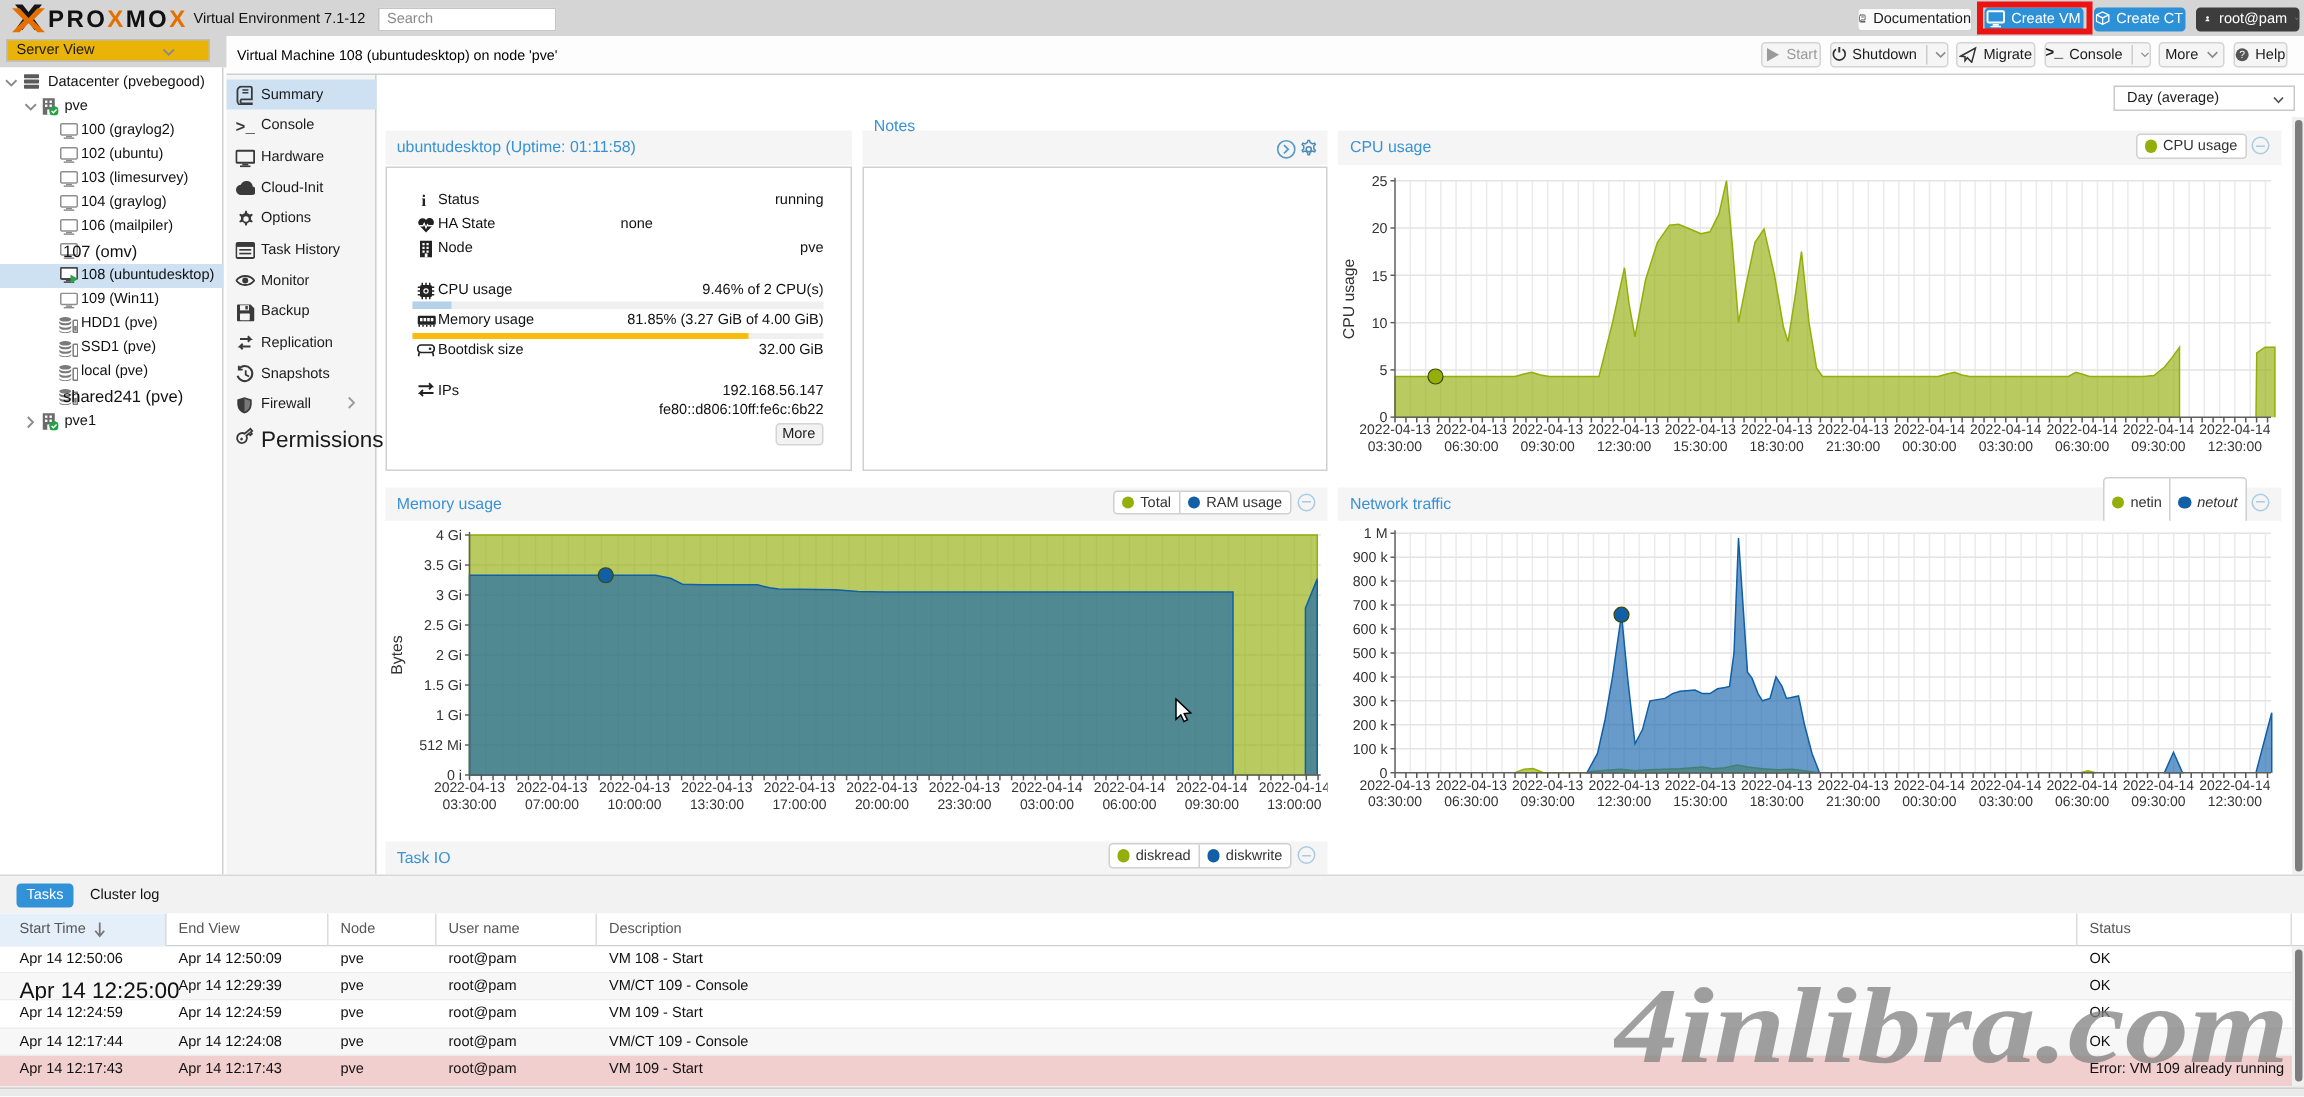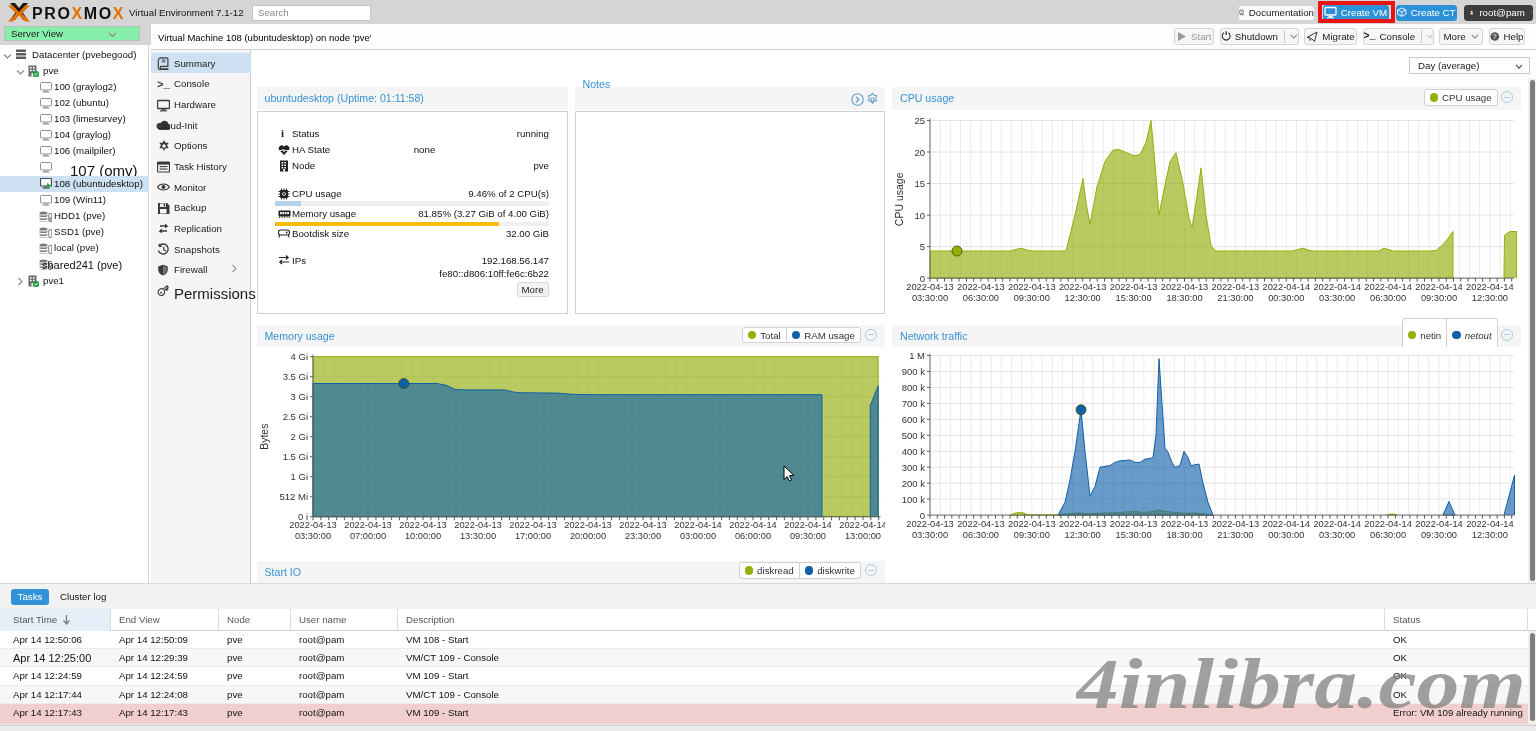--- a/index.html
+++ b/index.html
@@ -37,21 +37,21 @@
       <path d="M0.8 3.3 L6 5.8 L11.2 3.3 M6 5.8 L6 11.2" stroke="#fff" stroke-width="1.1" fill="none"></path>
     </svg>Create CT</div>
 <div class="tbtn" style="left:1464px;top:4.5px;width:69px;height:16px;background:#3d3d3d;border-color:#3d3d3d;color:#fff;font-size:9.7px;justify-content:flex-start;padding-left:5px"><svg width="12" height="13" viewBox="0 0 12 13" style="margin-right:6px">
       <circle cx="6" cy="3.8" r="3.1" fill="#fff"></circle>
       <path d="M0.8 12.5 a5.2 4.8 0 0 1 10.4 0 z" fill="#fff"></path>
     </svg>root@pam <svg style="margin-left:5px" width="8" height="5" viewBox="0 0 8 5">
       <path d="M0.8 0.8 L4 4 L7.2 0.8" stroke="#ddd" stroke-width="1.1" fill="none"></path>
     </svg></div>
 <div class="abs" style="left:151px;top:24px;width:1385px;height:26px;background:#fdfdfd;border-bottom:1px solid #d0d0d0"></div>
 <div class="abs" style="left:0;top:24px;width:151px;height:21px;background:#d5d5d5"></div>
-<div class="abs" style="left:4px;top:25.5px;width:136px;height:15.5px;background:#86efac;border:1px solid #bdbdbd;font-size:9.7px;color:#1a1a1a;line-height:14px;padding-left:6px">Server View<svg style="position:absolute;right:22px;top:5px" width="9" height="6" viewBox="0 0 9 6">
+<div class="abs" style="left:4px;top:25.5px;width:136px;height:15.5px;background:#eab308;border:1px solid #bdbdbd;font-size:9.7px;color:#1a1a1a;line-height:14px;padding-left:6px">Server View<svg style="position:absolute;right:22px;top:5px" width="9" height="6" viewBox="0 0 9 6">
       <path d="M1 1 L4.5 4.5 L8 1" stroke="#8a8a8a" stroke-width="1.2" fill="none"></path>
     </svg></div>
 <div class="abs" style="left:158px;top:32px;font-size:9.5px;color:#000">Virtual Machine 108 (ubuntudesktop) on node 'pve'</div>
 <div class="tbtn" style="left:1173.5px;top:28.4px;width:40.5px;height:16.2px;color:#9a9a9a"><svg width="11" height="11" viewBox="0 0 11 11" style="margin-right:4px">
       <path d="M2 1 L10 5.5 L2 10 Z" fill="#9a9a9a"></path>
     </svg>Start</div>
 <div class="tbtn" style="left:1219.5px;top:28.4px;width:79px;height:16.2px"><svg width="11" height="12" viewBox="0 0 11 12" style="margin-right:4px">
       <path d="M5.5 1 L5.5 5" stroke="#333" stroke-width="1.4"></path>
       <path d="M3.2 2.6 a4.2 4.2 0 1 0 4.6 0" stroke="#333" stroke-width="1.2" fill="none"></path>
     </svg>Shutdown<span style="margin-left:6px;border-left:1px solid #ccc;height:13px"></span><svg style="margin-left:5px" width="8" height="5" viewBox="0 0 8 5">
@@ -122,21 +122,21 @@
       <rect x="0.5" y="0.5" width="11" height="7.5" rx="0.8" fill="#fff" stroke="#8f8f8f" stroke-width="1"></rect>
       <rect x="4" y="8.6" width="4" height="1" fill="#8f8f8f"></rect>
       <rect x="2.5" y="9.6" width="7" height="1" fill="#8f8f8f"></rect>
     </svg></div>
 <div class="abs" style="left:54px;top:145.4px;font-size:9.7px;color:#111">106 (mailpiler)</div>
 <div class="abs" style="left:40px;top:162.3px"><svg width="12" height="11" viewBox="0 0 12 11" style="">
       <rect x="0.5" y="0.5" width="11" height="7.5" rx="0.8" fill="#fff" stroke="#8f8f8f" stroke-width="1"></rect>
       <rect x="4" y="8.6" width="4" height="1" fill="#8f8f8f"></rect>
       <rect x="2.5" y="9.6" width="7" height="1" fill="#8f8f8f"></rect>
     </svg></div>
-<div class="abs" style="left:70px;top:161.6px;font-size:15px;color:#111">107 (omv)</div>
+<div class="abs" style="left:42px;top:161.6px;font-size:11px;color:#111">107 (omv)</div>
 <div class="abs" style="left:0;top:175.9px;width:149px;height:16.2px;background:#cde1f2"></div>
 <div class="abs" style="left:40px;top:178.4px"><svg width="12" height="11" viewBox="0 0 12 11" style="">
       <rect x="0.5" y="0.5" width="11" height="7.5" rx="0.8" fill="#fff" stroke="#4a4a4a" stroke-width="1.2"></rect>
       <rect x="4" y="8.6" width="4" height="1" fill="#4a4a4a"></rect>
       <rect x="2.5" y="9.6" width="7" height="1" fill="#4a4a4a"></rect>
       <path d="M7 5 L12 8 L7 11 Z" fill="#2fa349"></path>
     </svg></div>
 <div class="abs" style="left:54px;top:177.7px;font-size:9.7px;color:#111">108 (ubuntudesktop)</div>
 <div class="abs" style="left:40px;top:194.6px"><svg width="12" height="11" viewBox="0 0 12 11" style="">
       <rect x="0.5" y="0.5" width="11" height="7.5" rx="0.8" fill="#fff" stroke="#8f8f8f" stroke-width="1"></rect>
@@ -213,21 +213,21 @@
 <div class="abs" style="left:174px;top:78.2px;font-size:9.7px;color:#1a1a1a">Console</div>
 <div class="abs" style="left:157px;top:98.5px"><svg width="13" height="13" viewBox="0 0 13 13" style="">
       <rect x="0.5" y="1.5" width="12" height="8" rx="0.8" fill="none" stroke="#3a3a3a" stroke-width="1.4"></rect>
       <rect x="4.5" y="10.2" width="4" height="1.1" fill="#3a3a3a"></rect>
       <rect x="3" y="11.3" width="7" height="1.1" fill="#3a3a3a"></rect>
     </svg></div>
 <div class="abs" style="left:174px;top:98.9px;font-size:9.7px;color:#1a1a1a">Hardware</div>
 <div class="abs" style="left:157px;top:119.2px"><svg width="13" height="13" viewBox="0 0 13 13" style="">
       <path d="M4 11 a3.4 3.4 0 0 1 -0.5 -6.8 a4.2 4.2 0 0 1 8 1.1 a2.9 2.9 0 0 1 -0.6 5.7 z" fill="#3a3a3a"></path>
     </svg></div>
-<div class="abs" style="left:156px;top:119.6px;font-size:9.7px;color:#1a1a1a">Cloud-Init</div>
+<div class="abs" style="left:174px;top:119.6px;font-size:9.7px;color:#1a1a1a">Cloud-Init</div>
 <div class="abs" style="left:157px;top:139.8px"><svg width="13" height="13" viewBox="0 0 13 13" style="">
       <path d="M6.5 0.5 l1 0 l0.4 1.6 a4.5 4.5 0 0 1 1.5 0.9 l1.6 -0.5 l0.5 0.9 l-1.2 1.2 a4.5 4.5 0 0 1 0 1.7 l1.2 1.2 l-0.5 0.9 l-1.6 -0.5 a4.5 4.5 0 0 1 -1.5 0.9 l-0.4 1.6 l-1 0 l-0.4 -1.6 a4.5 4.5 0 0 1 -1.5 -0.9 l-1.6 0.5 l-0.5 -0.9 l1.2 -1.2 a4.5 4.5 0 0 1 0 -1.7 l-1.2 -1.2 l0.5 -0.9 l1.6 0.5 a4.5 4.5 0 0 1 1.5 -0.9 z" fill="#3a3a3a"></path>
       <circle cx="7" cy="6" r="1.8" fill="#f5f5f5"></circle>
     </svg></div>
 <div class="abs" style="left:174px;top:140.2px;font-size:9.7px;color:#1a1a1a">Options</div>
 <div class="abs" style="left:157px;top:160.5px"><svg width="13" height="13" viewBox="0 0 13 13" style="">
       <rect x="0.5" y="1" width="12" height="10" rx="1" fill="none" stroke="#3a3a3a" stroke-width="1.2"></rect>
       <rect x="0.5" y="1" width="12" height="2.6" fill="#3a3a3a"></rect>
       <rect x="2.5" y="5" width="8" height="1.1" fill="#3a3a3a"></rect>
       <rect x="2.5" y="7.5" width="8" height="1.1" fill="#3a3a3a"></rect>
@@ -364,21 +364,21 @@
   </div>
 <div class="minus" style="left:864.5px;top:328.8px"></div>
 <div class="panel-hd" style="left:892px;top:324.6px;width:628.5px;height:23px"></div>
 <div class="abs ptitle" style="left:900px;top:329.6px">Network traffic</div>
 <div class="legend" style="right:38.299999999999955px;top:318px;height:34px">
     <span class="lseg" style=""><span class="dot" style="background:#94ae0a"></span>netin</span>
     <span class="lseg" style="border-left:1px solid #d0d0d0;font-style:italic;"><span class="dot" style="background:#115fa6"></span>netout</span>
   </div>
 <div class="minus" style="left:1500.5px;top:328.8px"></div>
 <div class="panel-hd" style="left:256.5px;top:560.5px;width:628px;height:22.5px"></div>
-<div class="abs ptitle" style="left:264.5px;top:565.5px">Start IO</div>
+<div class="abs ptitle" style="left:264.5px;top:565.5px">Task IO</div>
 <div class="legend" style="right:675.1px;top:562.3px;height:16.5px">
     <span class="lseg" style=""><span class="dot" style="background:#94ae0a"></span>diskread</span>
     <span class="lseg" style="border-left:1px solid #d0d0d0;"><span class="dot" style="background:#115fa6"></span>diskwrite</span>
   </div>
 <div class="minus" style="left:864.5px;top:564.3px"></div>
 <svg class="abs" style="left:892px;top:110.5px" width="628.5" height="203.5" viewBox="0 0 628.5 203.5">
     <rect x="0" y="0" width="628.5" height="203.5" fill="#fff"></rect>
     <path d="M48.2 9.5 V167.1 M58.4 9.5 V167.1 M68.5 9.5 V167.1 M78.7 9.5 V167.1 M88.9 9.5 V167.1 M99.1 9.5 V167.1 M109.3 9.5 V167.1 M119.4 9.5 V167.1 M129.6 9.5 V167.1 M139.8 9.5 V167.1 M150.0 9.5 V167.1 M160.2 9.5 V167.1 M170.3 9.5 V167.1 M180.5 9.5 V167.1 M190.7 9.5 V167.1 M200.9 9.5 V167.1 M211.1 9.5 V167.1 M221.2 9.5 V167.1 M231.4 9.5 V167.1 M241.6 9.5 V167.1 M251.8 9.5 V167.1 M262.0 9.5 V167.1 M272.1 9.5 V167.1 M282.3 9.5 V167.1 M292.5 9.5 V167.1 M302.7 9.5 V167.1 M312.9 9.5 V167.1 M323.0 9.5 V167.1 M333.2 9.5 V167.1 M343.4 9.5 V167.1 M353.6 9.5 V167.1 M363.8 9.5 V167.1 M373.9 9.5 V167.1 M384.1 9.5 V167.1 M394.3 9.5 V167.1 M404.5 9.5 V167.1 M414.7 9.5 V167.1 M424.8 9.5 V167.1 M435.0 9.5 V167.1 M445.2 9.5 V167.1 M455.4 9.5 V167.1 M465.6 9.5 V167.1 M475.7 9.5 V167.1 M485.9 9.5 V167.1 M496.1 9.5 V167.1 M506.3 9.5 V167.1 M516.5 9.5 V167.1 M526.6 9.5 V167.1 M536.8 9.5 V167.1 M547.0 9.5 V167.1 M557.2 9.5 V167.1 M567.4 9.5 V167.1 M577.5 9.5 V167.1 M587.7 9.5 V167.1 M597.9 9.5 V167.1 M608.1 9.5 V167.1 M618.3 9.5 V167.1" stroke="#ebebeb" stroke-width="1"></path>
     <path d="M38.0 135.6 H622.0 M38.0 104.1 H622.0 M38.0 72.5 H622.0 M38.0 41.0 H622.0 M38.0 9.5 H622.0" stroke="#e4e4e4" stroke-width="1"></path>
     <path d="M38.0 167.1 L38.0 140.0 L118.0 140.0 L124.0 138.4 L129.0 137.2 L135.0 139.0 L141.0 140.0 L174.0 140.0 L183.0 104.1 L191.0 67.5 L194.0 91.5 L198.0 113.5 L205.0 75.7 L213.0 50.5 L221.0 39.1 L227.0 38.5 L233.0 41.0 L242.0 44.8 L248.0 43.5 L254.0 31.6 L259.0 9.5 L263.0 53.6 L267.0 104.1 L272.0 78.8 L278.0 50.5 L284.0 41.7 L291.0 72.5 L297.0 107.2 L300.0 116.7 L305.0 85.1 L309.0 56.8 L314.0 104.1 L319.0 134.3 L323.0 140.0 L400.0 140.0 L406.0 138.4 L411.0 137.2 L416.0 139.0 L421.0 140.0 L487.0 140.0 L492.0 137.2 L497.0 138.7 L501.0 140.0 L537.0 140.0 L544.0 139.4 L551.0 133.7 L556.0 127.4 L561.0 120.5 L561.0 167.1 Z" fill="rgba(148,174,10,0.65)" stroke="#94ae0a" stroke-width="1"></path>
@@ -555,21 +555,21 @@
       <path d="M4.5 1 V9 M1.5 6.5 L4.5 10 L7.5 6.5" stroke="#777" stroke-width="1.2" fill="none"></path>
     </svg></div>
 <div class="abs" style="left:0;top:631.0px;width:1536px;height:18.2px;background:#fff;border-bottom:1px solid #ececec"></div>
 <div class="abs" style="left:13px;top:634.0px;font-size:9.7px;color:#111">Apr 14 12:50:06</div>
 <div class="abs" style="left:119px;top:634.0px;font-size:9.7px;color:#111">Apr 14 12:50:09</div>
 <div class="abs" style="left:227px;top:634.0px;font-size:9.7px;color:#111">pve</div>
 <div class="abs" style="left:299px;top:634.0px;font-size:9.7px;color:#111">root@pam</div>
 <div class="abs" style="left:406px;top:634.0px;font-size:9.7px;color:#111">VM 108 - Start</div>
 <div class="abs" style="left:1393px;top:634.0px;font-size:9.7px;color:#111">OK</div>
 <div class="abs" style="left:0;top:649.2px;width:1536px;height:18.2px;background:#f7f7f7;border-bottom:1px solid #ececec"></div>
-<div class="abs" style="left:13px;top:652.2px;font-size:11px;color:#111">Apr 14 12:25:00</div>
+<div class="abs" style="left:13px;top:652.2px;font-size:15px;color:#111">Apr 14 12:25:00</div>
 <div class="abs" style="left:119px;top:652.2px;font-size:9.7px;color:#111">Apr 14 12:29:39</div>
 <div class="abs" style="left:227px;top:652.2px;font-size:9.7px;color:#111">pve</div>
 <div class="abs" style="left:299px;top:652.2px;font-size:9.7px;color:#111">root@pam</div>
 <div class="abs" style="left:406px;top:652.2px;font-size:9.7px;color:#111">VM/CT 109 - Console</div>
 <div class="abs" style="left:1393px;top:652.2px;font-size:9.7px;color:#111">OK</div>
 <div class="abs" style="left:0;top:667.4px;width:1536px;height:18.2px;background:#fff;border-bottom:1px solid #ececec"></div>
 <div class="abs" style="left:13px;top:670.4px;font-size:9.7px;color:#111">Apr 14 12:24:59</div>
 <div class="abs" style="left:119px;top:670.4px;font-size:9.7px;color:#111">Apr 14 12:24:59</div>
 <div class="abs" style="left:227px;top:670.4px;font-size:9.7px;color:#111">pve</div>
 <div class="abs" style="left:299px;top:670.4px;font-size:9.7px;color:#111">root@pam</div>

